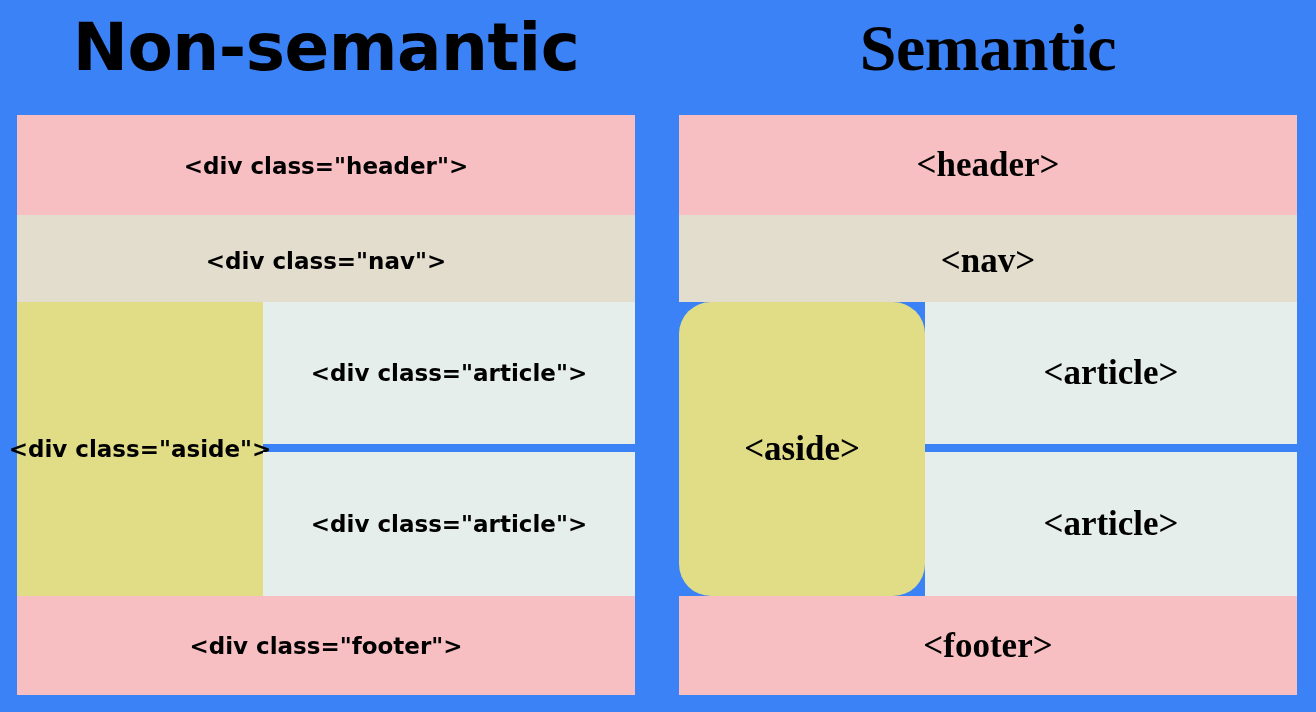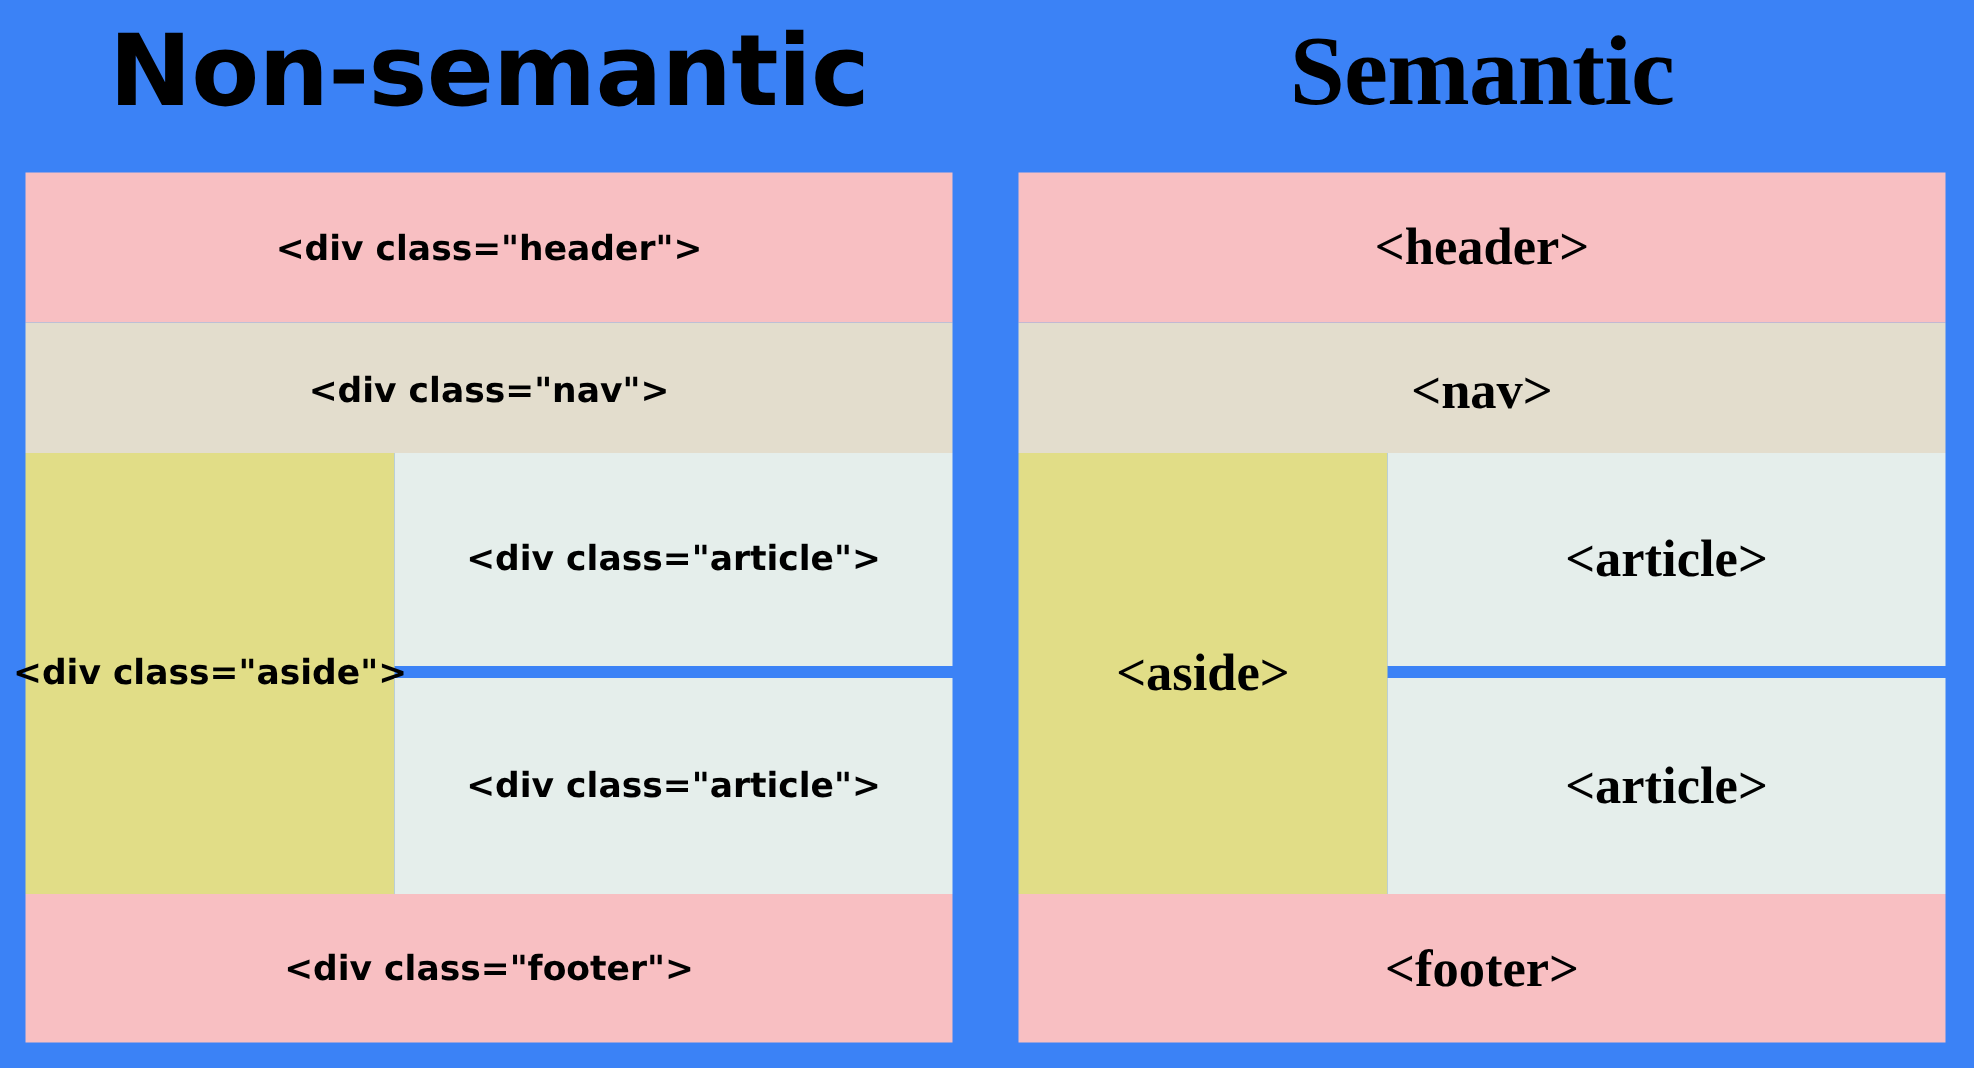--- a/index.html
+++ b/index.html
@@ -146,21 +146,21 @@
     <div class="diagram">
 
       <div class="block blk-nav" style="background:#E3DDCD;">
         <span class="blk-label">&lt;nav&gt;</span>
       </div>
 
       <div class="block blk-header" style="background:#F8BFC2;">
         <span class="blk-label">&lt;header&gt;</span>
       </div>
 
-      <div class="block blk-aside" style="background:#E1DD87;">
+      <div class="block blk-aside" style="background:#E1DD87;border-radius:32px;">
         <span class="blk-label">&lt;aside&gt;</span>
       </div>
 
       <div class="block blk-article-1" style="background:#E5EEEB;">
         <span class="blk-label">&lt;article&gt;</span>
       </div>
 
       <div class="block blk-article-2" style="background:#E5EEEB;">
         <span class="blk-label">&lt;article&gt;</span>
       </div>

